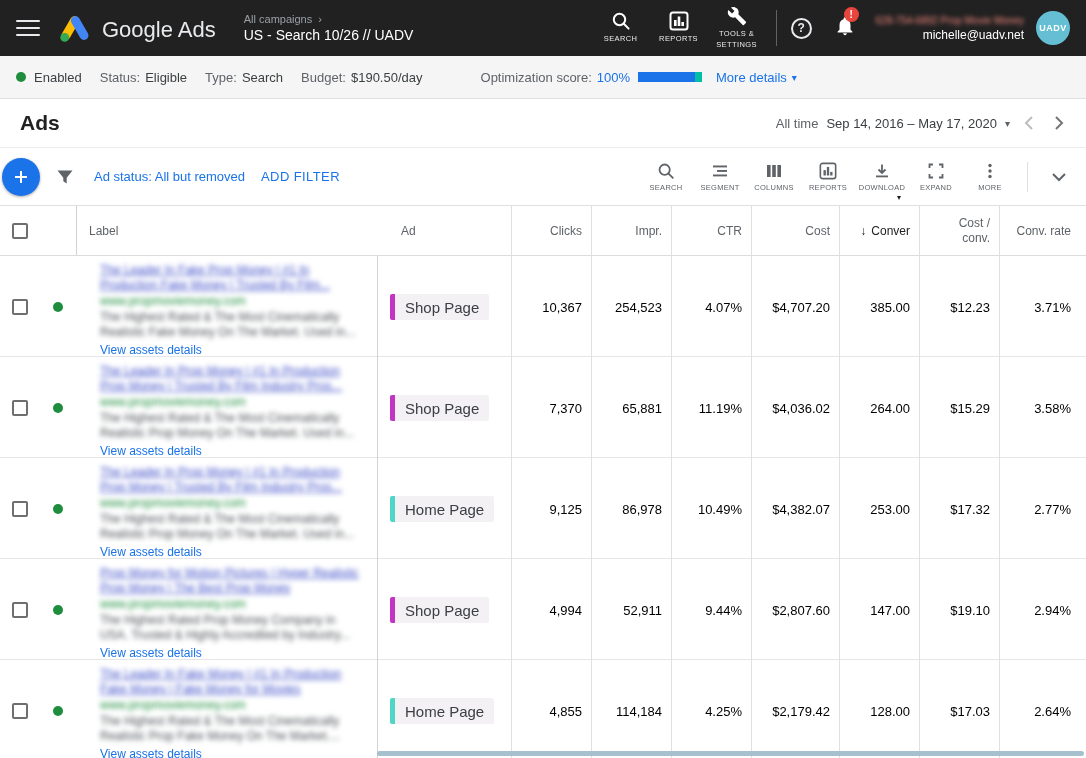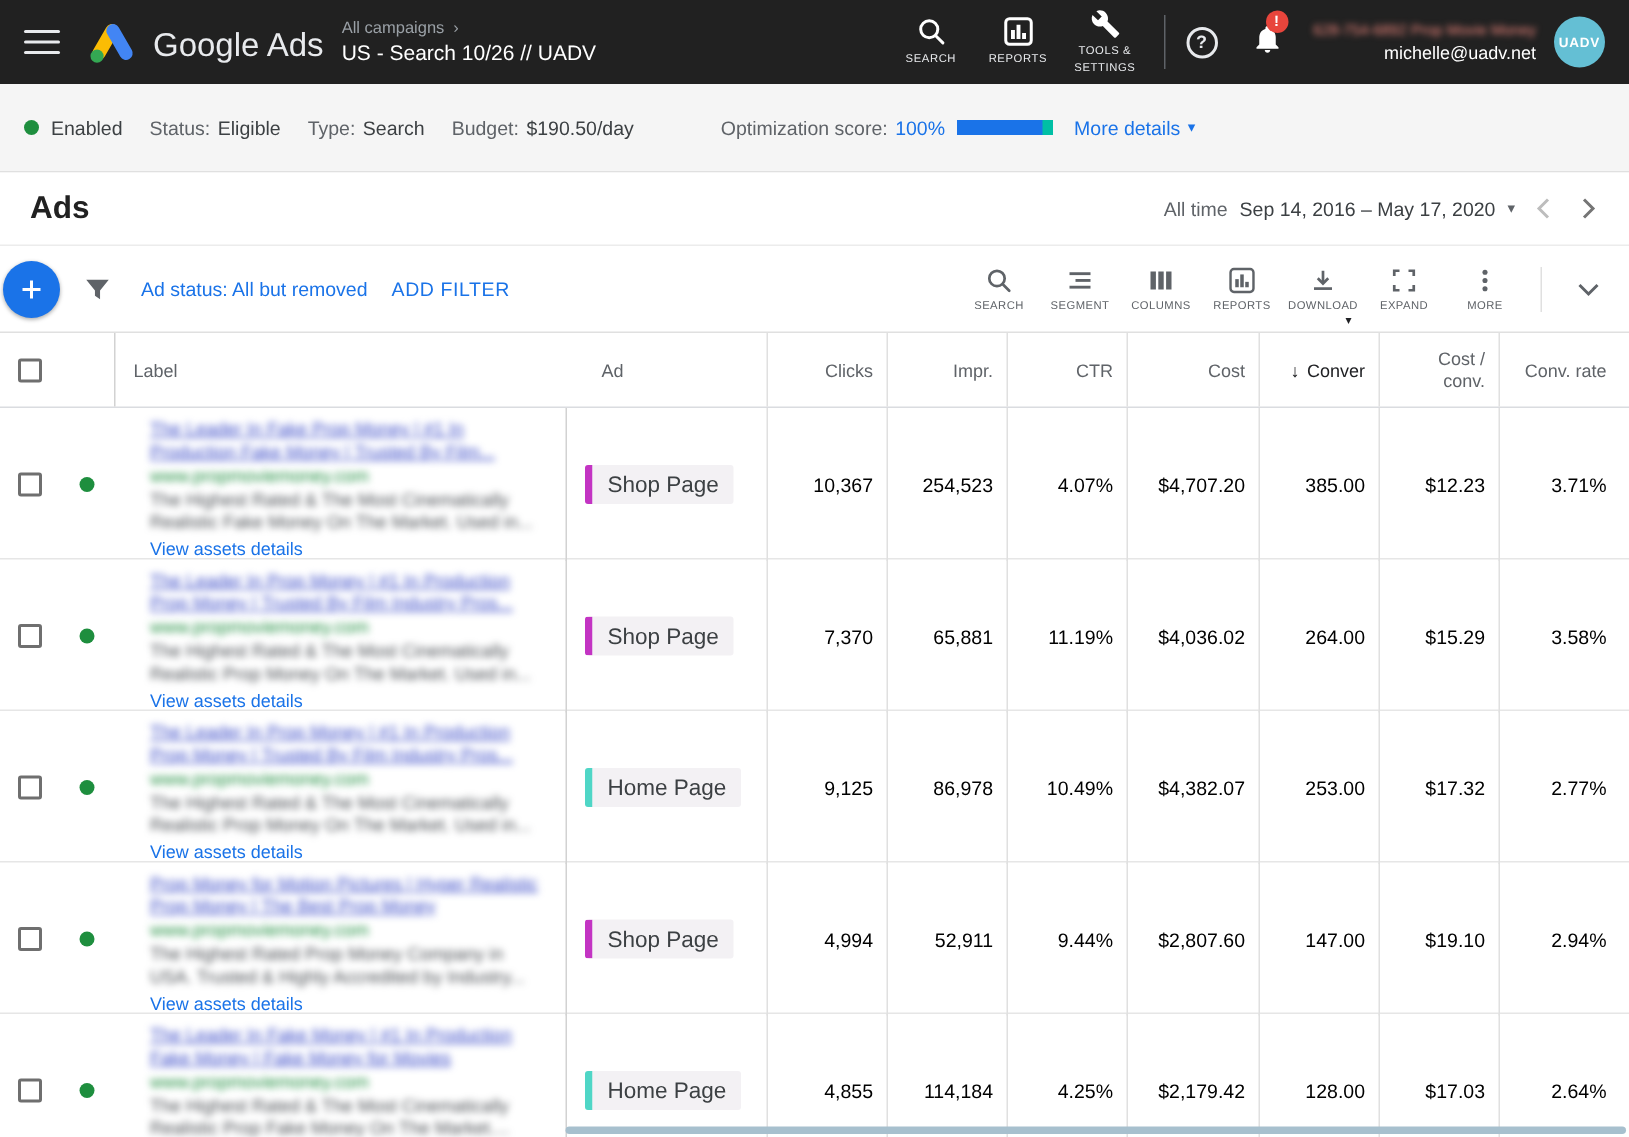--- a/index.html
+++ b/index.html
@@ -6,42 +6,42 @@
   html,body { width:1086px; height:758px; overflow:hidden; background:#fff;
     font-family:"Liberation Sans", sans-serif; position:relative; }
 
   
   .topbar { height:56px; background:#212121; display:flex; align-items:center; color:#fff; }
   .hamburger { width:24px; height:16px; display:flex; flex-direction:column; justify-content:space-between;
     margin:0 14px 0 16px; cursor:pointer; }
   .hamburger span { height:2px; background:#e8eaed; border-radius:1px; }
   .brand { display:flex; align-items:flex-end; gap:10px; margin-left:4px; cursor:pointer; }
   .brand-text { font-size:22px; color:#e8eaed; }
-  .campaign { margin-left:12px; }
+  .campaign { margin-left:28px; }
   .crumb { font-size:11px; color:#9aa0a6; cursor:pointer; }
   .crumb .chev { margin-left:6px; }
   .campaign-name { font-size:14px; color:#fff; margin-top:2px; }
   .topnav { margin-left:auto; display:flex; align-items:center; }
   .nav-item { width:58px; display:flex; flex-direction:column; align-items:center; gap:3px; cursor:pointer; }
   .nav-label { font-size:7.5px; letter-spacing:.4px; color:#e8eaed; text-align:center; line-height:1.35; }
   .top-divider { width:1px; height:36px; background:#5f6368; margin:0 14px 0 10px; }
   .help-circle { width:21px; height:21px; border:2px solid #e8eaed; border-radius:50%;
     display:flex; align-items:center; justify-content:center; font-size:12px; font-weight:bold; color:#e8eaed; cursor:pointer; }
   .bell-wrap { position:relative; margin:0 20px 0 22px; cursor:pointer; }
   .badge { position:absolute; top:-8px; right:-3px; width:15px; height:15px; background:#e8453c;
     border-radius:50%; color:#fff; font-size:10px; font-weight:bold; display:flex; align-items:center; justify-content:center; }
   .account { text-align:right; margin-right:12px; cursor:pointer; }
   .account-blur { font-size:10px; color:#ef867c; filter:blur(2px); }
   .account-email { font-size:12px; color:#fff; margin-top:2px; }
   .avatar { width:34px; height:34px; border-radius:50%; background:#64bfd4; color:#fff; font-size:9px;
     font-weight:bold; letter-spacing:.5px; display:flex; align-items:center; justify-content:center;
     margin-right:16px; cursor:pointer; }
 
   
-  .statusbar { height:59px; background:#f5f5f5; border-bottom:1px solid #e0e0e0;
+  .statusbar { height:43px; background:#f5f5f5; border-bottom:1px solid #e0e0e0;
     display:flex; align-items:center; padding:0 16px; font-size:13px; }
   .sb-dot { width:10px; height:10px; border-radius:50%; background:#1e8e3e; margin-right:8px; }
   .sb-label { color:#5f6368; margin-right:5px; }
   .sb-val { color:#3c4043; }
   .sb-group { display:flex; align-items:center; margin-left:18px; }
   .sb-opt { margin-left:58px; }
   .opt-score { color:#1a73e8; font-weight:500; }
   .opt-bar { width:64px; height:10px; background:#1a73e8; margin-left:8px; display:flex; }
   .opt-tip { width:7px; background:#00bfa5; margin-left:auto; }
   .more-details { color:#1a73e8; margin-left:14px; display:flex; align-items:center; gap:5px; cursor:pointer; }

